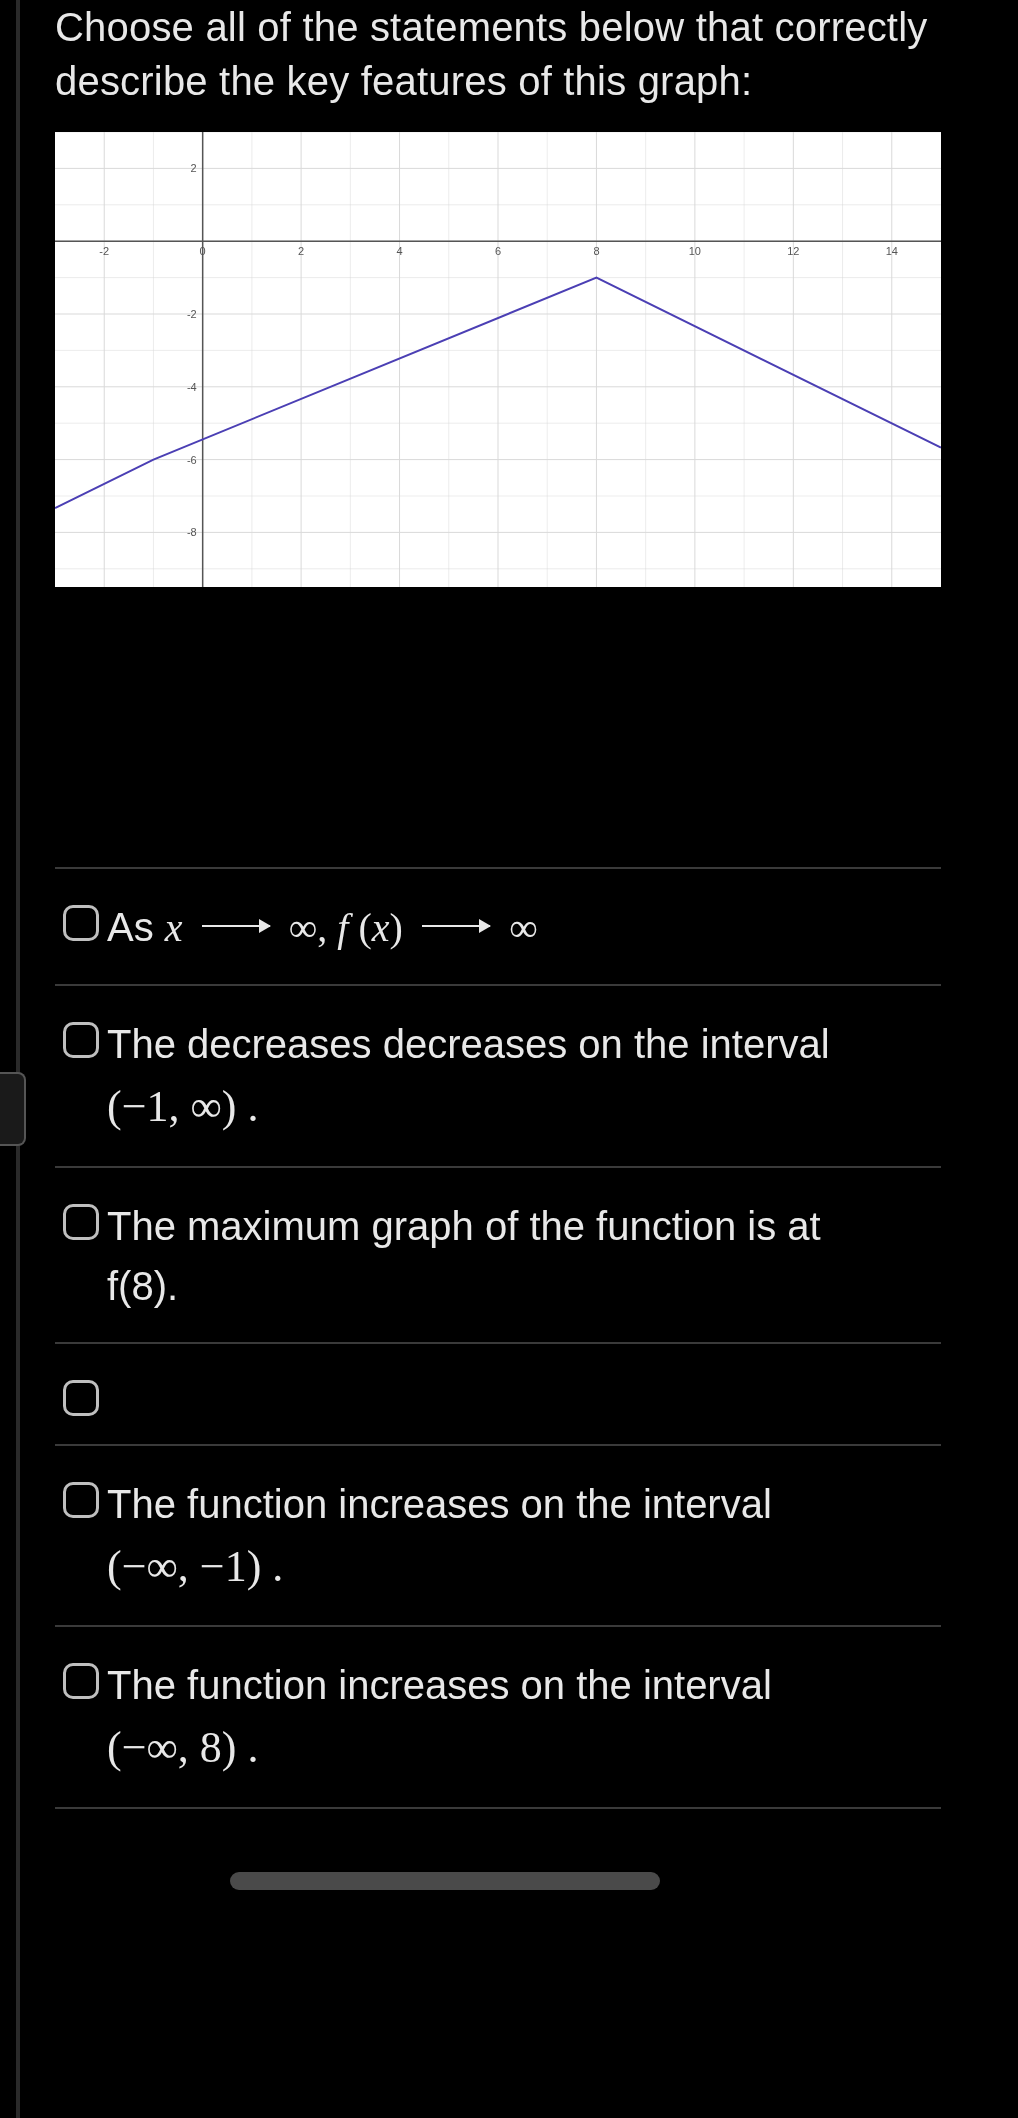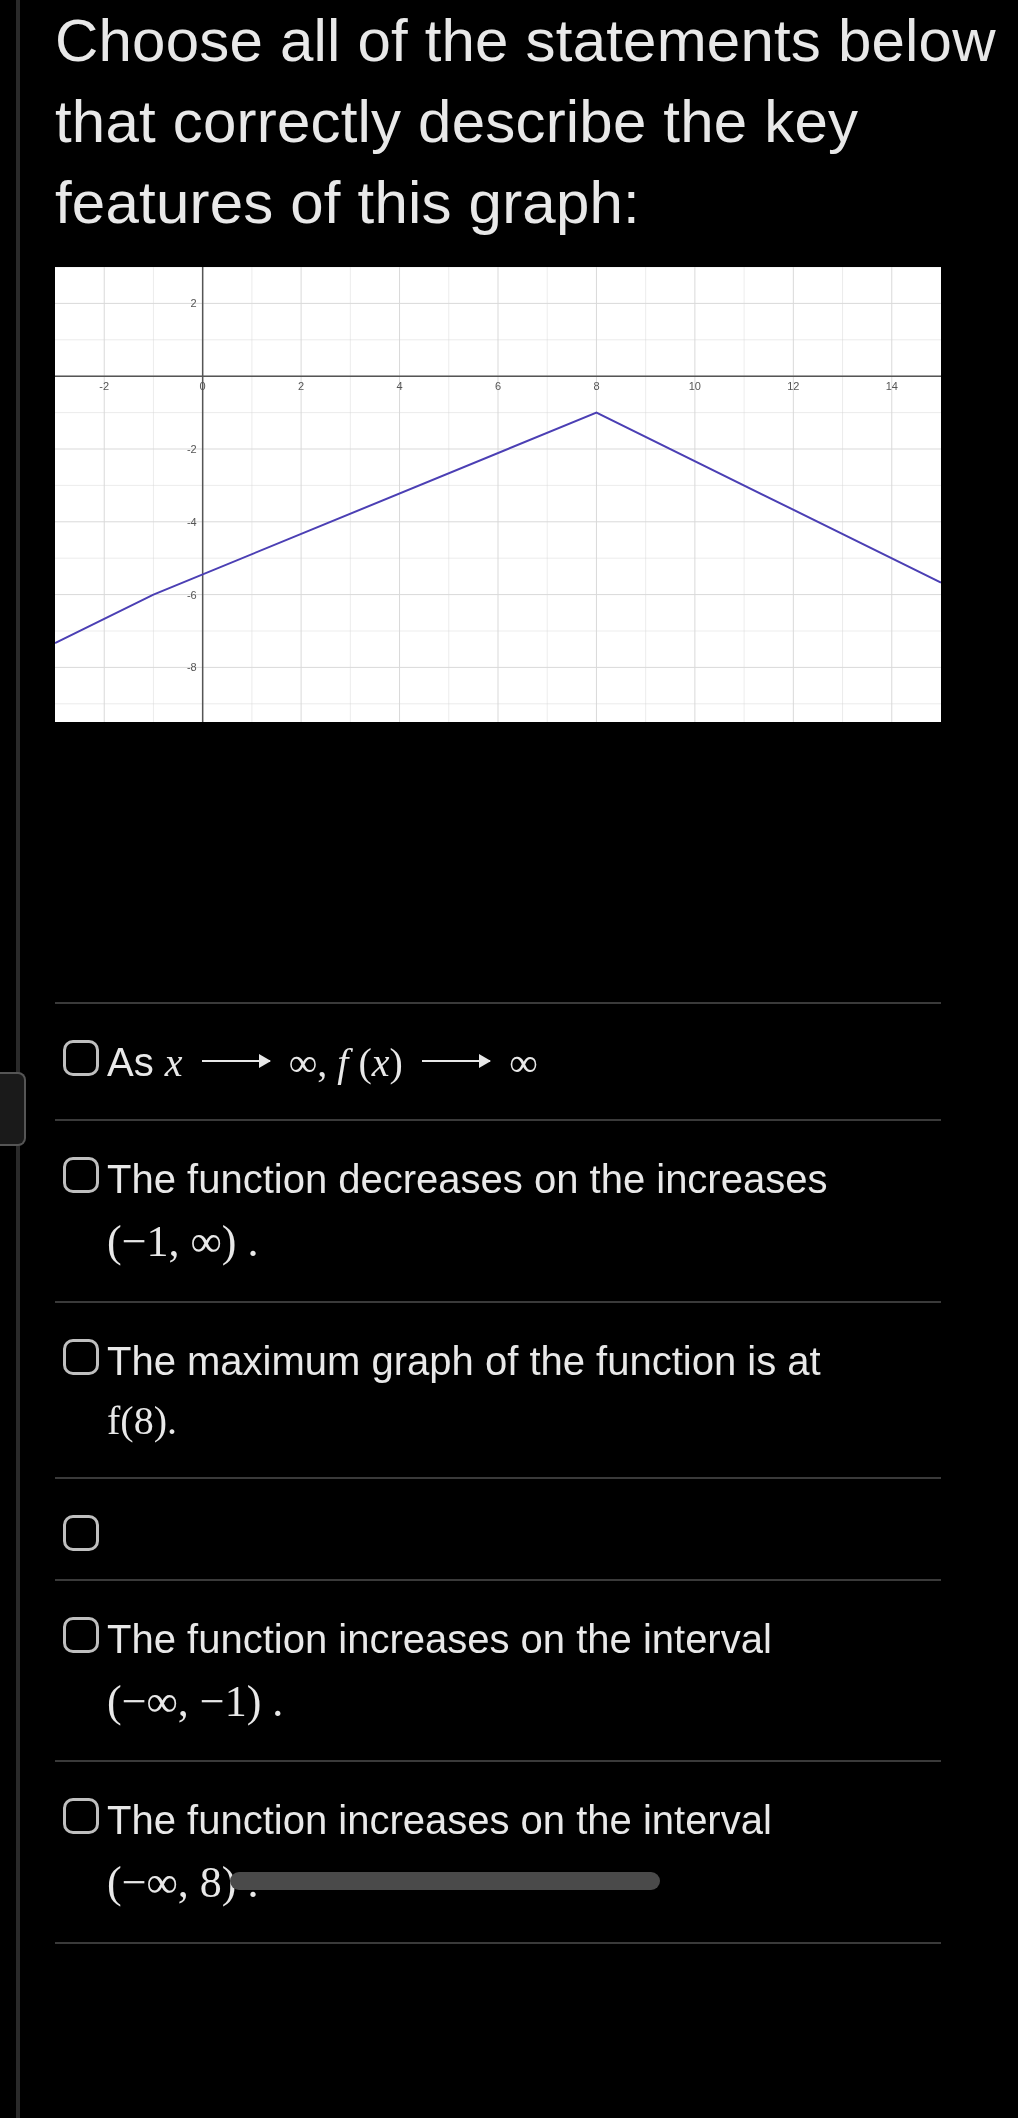--- a/index.html
+++ b/index.html
@@ -1,18 +1,18 @@
 <!DOCTYPE html>
 <html><head>
 <meta charset="utf-8">
 <style>
   html,body{margin:0;padding:0;background:#000;color:#e8e8e8;font-family:"Helvetica Neue",Helvetica,Arial,sans-serif;font-weight:300;}
   .page{width:1018px;min-height:2118px;position:relative;box-sizing:border-box;padding-left:55px;padding-right:20px;}
   .accent-bar{position:absolute;left:16px;top:0;bottom:0;width:4px;background:#2a2a2a;}
-  .prompt{font-size:60px;line-height:1.35;letter-spacing:.2px;padding-top:0; padding-bottom:18px;font-weight:300;}
+  .prompt{font-size:40px;line-height:1.35;letter-spacing:.2px;padding-top:0; padding-bottom:18px;font-weight:300;}
   .graph-wrap{background:#fff;width:886px;height:455px;margin-top:6px;position:relative;}
   .graph-wrap svg{display:block;width:100%;height:100%;}
   .options{margin-top:280px;width:886px;}
   .opt-row{display:flex;align-items:flex-start;gap:8px;padding:30px 8px 28px 8px;border-top:2px solid #3a3a3a;}
   .opt-row:last-child{border-bottom:2px solid #3a3a3a;}
   .cb{flex:0 0 auto;width:36px;height:36px;border:3px solid #bfbfbf;border-radius:10px;margin-top:6px;box-sizing:border-box;}
   .opt-text{flex:1 1 auto;font-size:40px;line-height:1.4;font-weight:300;}
   .math{font-family:"Times New Roman",Times,serif;}
   .mi{font-style:italic;}
   .arrow{display:inline-block;vertical-align:middle;position:relative;width:68px;height:2px;background:#e8e8e8;margin:0 8px 8px 8px;}
@@ -83,29 +83,29 @@
   </div>
 
   <div class="options" id="options-container">
       <div class="opt-row">
         <div class="cb"></div>
         <div class="opt-text"><span>As </span><span class="math mi">x</span> <span class="arrow"></span> <span class="math">∞, </span> <span class="math mi">f</span><span class="math"> (</span><span class="math mi">x</span><span class="math">)</span> <span class="arrow"></span> <span class="math"> ∞</span></div>
       </div>
       <div class="opt-row">
         <div class="cb"></div>
         <div class="opt-text">
-          <div>The function decreases on the increases</div>
+          <div>The decreases decreases on the interval</div>
           <div class="math" style="font-size:44px;margin-top:4px;">(−1, ∞) .</div>
         </div>
       </div>
       <div class="opt-row">
         <div class="cb"></div>
         <div class="opt-text">
           <div>The maximum graph of the function is at</div>
-          <div style="margin-top:4px;font-family:Liberation Serif, serif;">f(8).</div>
+          <div style="margin-top:4px;">f(8).</div>
         </div>
       </div>
       <div class="opt-row">
         <div class="cb"></div>
       </div>
       <div class="opt-row">
         <div class="cb"></div>
         <div class="opt-text">
           <div>The function increases on the interval</div>
           <div class="math" style="font-size:44px;margin-top:4px;">(−∞, −1) .</div>

